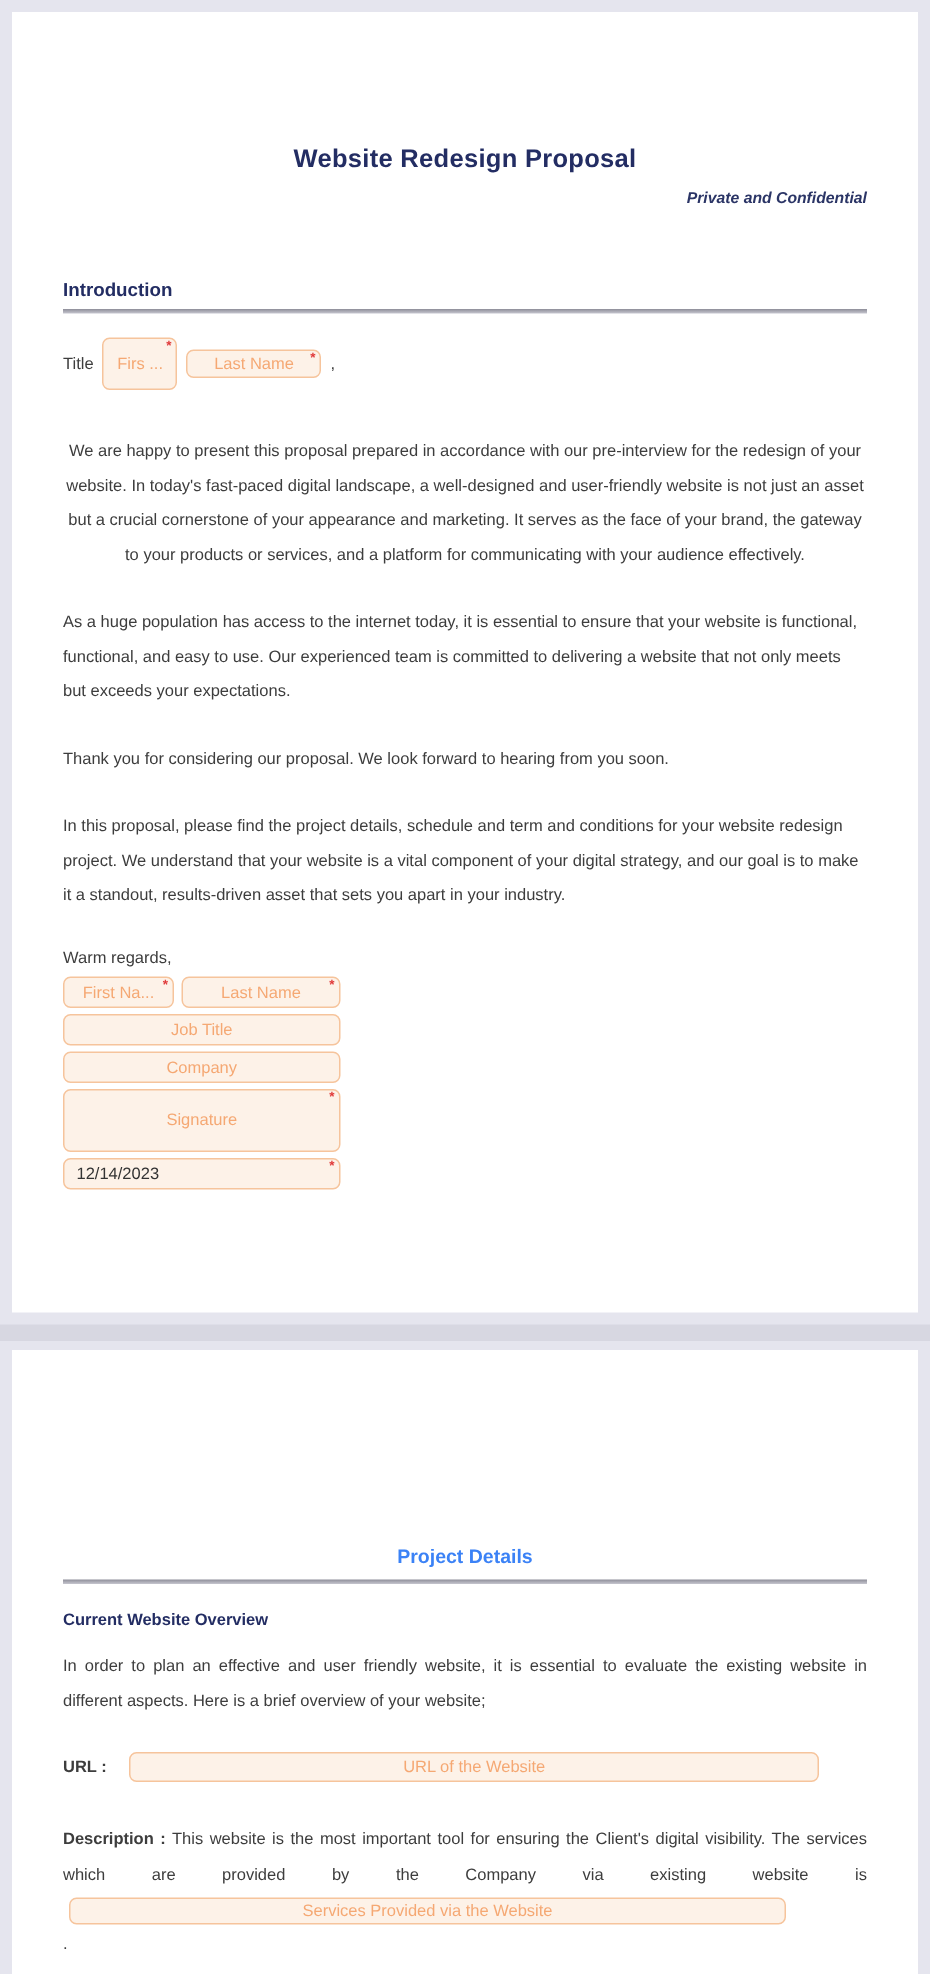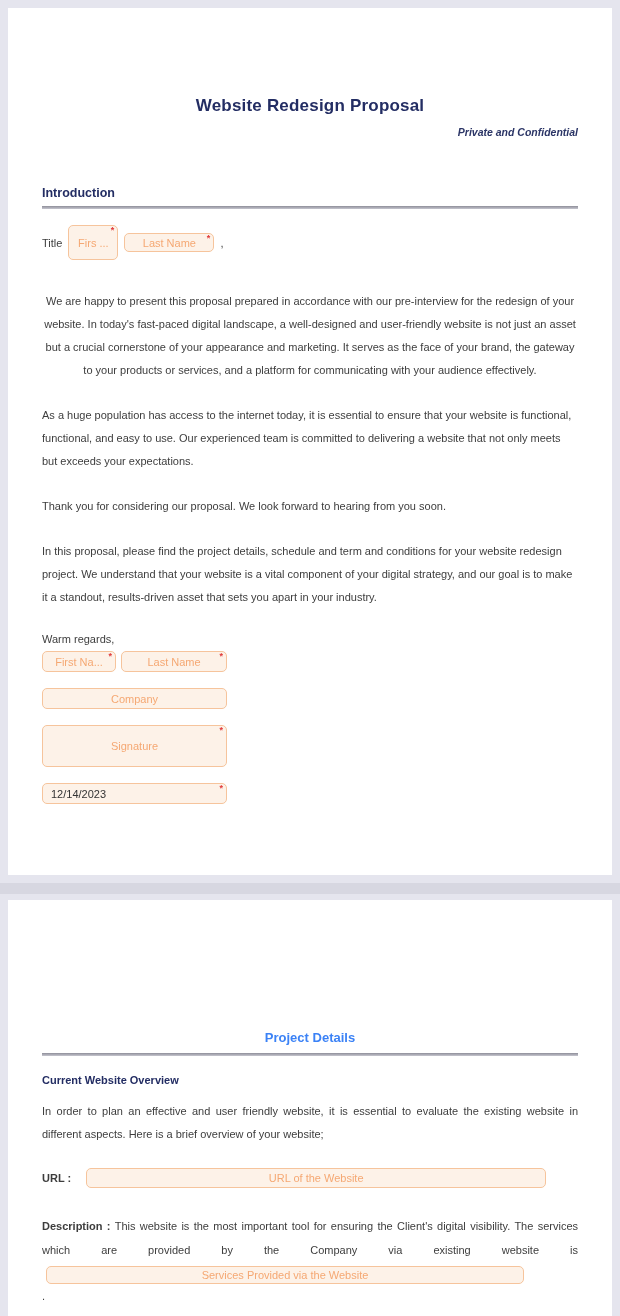--- a/index.html
+++ b/index.html
@@ -66,21 +66,21 @@
   .para {
     margin-top: 22px;
     font-size: 11px;
     line-height: 23px;
     color: #3d3d3d;
   }
   .para.first { margin-top: 30px; text-align: center; }
 
   .closing { margin-top: 24px; font-size: 11px; color: #3d3d3d; }
 
-  .sig-block { margin-top: 6px; display: flex; flex-direction: column; gap: 16px; width: 185px; }
+  .sig-block { margin-top: 6px; display: flex; flex-direction: column; gap: 4px; width: 185px; }
   .sig-row { display: flex; gap: 5px; }
 
   .field {
     position: relative;
     background: #fdf2e8;
     border: 1px solid #f6c49c;
     border-radius: 5px;
     height: 21px;
     display: inline-flex;
     align-items: center;
@@ -194,20 +194,23 @@
         <span class="field f-first">
           <span class="ph">First Na...</span>
           <span class="req">*</span>
         </span>
         <span class="field f-last">
           <span class="ph">Last Name</span>
           <span class="req">*</span>
         </span>
       </div>
       <span class="field f-wide">
+        <span class="ph">Job Title</span>
+      </span>
+      <span class="field f-wide">
         <span class="ph">Company</span>
       </span>
       <span class="field f-signature">
         <span class="ph">Signature</span>
         <span class="req">*</span>
       </span>
       <span class="field f-date">
         <span class="value">12/14/2023</span>
         <span class="req">*</span>
       </span>

